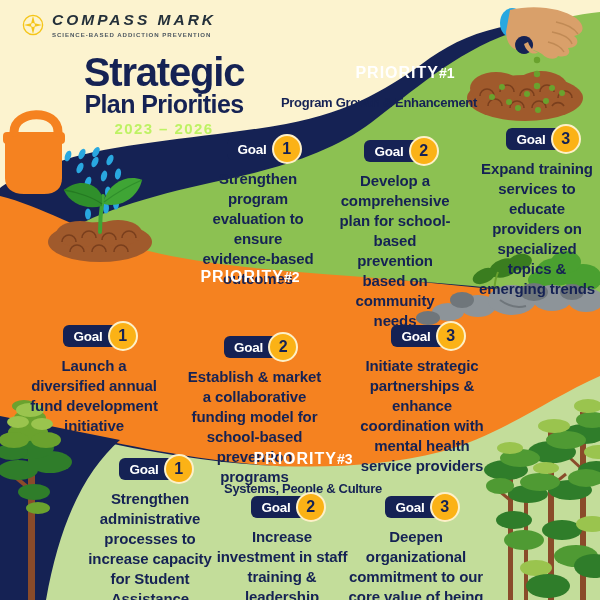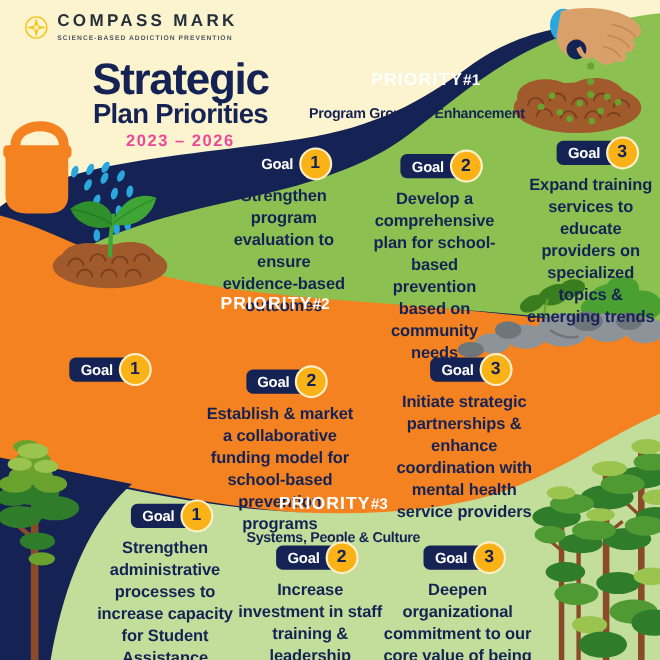--- a/index.html
+++ b/index.html
@@ -24,56 +24,56 @@
 
   
   #logo {
     left:22px; top:12px;
     display:flex; align-items:center; gap:8px;
   }
   #logo .star { width:22px; height:22px; display:block; }
   #logo .words { display:flex; flex-direction:column; }
   #logo .brand {
     font-size:15.5px; font-weight:bold; letter-spacing:3.0px;
-    color:#24303a; line-height:1.05;
+    color:#24303a; line-height:1.05;font-style:italic;
   }
   #logo .tag {
     font-size:6.1px; font-weight:bold; letter-spacing:0.95px;
     color:#4c5760; margin-top:3px;
   }
 
   
   #title-main {
     left:44px; top:52px; width:240px; text-align:center;
     font-size:40px; font-weight:bold; color:#152254;
     letter-spacing:-1.2px; line-height:1;
   }
   #title-sub {
     left:44px; top:92px; width:240px; text-align:center;
     font-size:25px; font-weight:bold; color:#152254;
     letter-spacing:-0.6px; line-height:1;
   }
   #title-years {
     left:44px; top:120px; width:240px; text-align:center;
-    font-size:15px; font-weight:bold; color:#ec4899;
+    font-size:15px; font-weight:bold; color:#bef264;
     letter-spacing:1.4px;
   }
 
   
   .pri-label {
     font-size:16px; font-weight:bold; color:#ffffff;
     letter-spacing:1.0px; text-align:center;
   }
   .pri-label .hash { font-size:14px; letter-spacing:0; }
   .pri-title {
     font-size:13px; font-weight:bold; color:#152254;
     text-align:center; line-height:1.14; letter-spacing:-0.3px;margin-top:12px;
   }
 
-  #p1-label { left:262px; top:64px; width:250px; }
+  #p1-label { left:280px; top:64px; width:250px; }
   #p1-title { left:254px; top:84px; width:250px; }
 
   #p2-label { left:85px; top:268px; width:330px; }
   #p2-title { left:40px; top:288px; width:420px; }
 
   #p3-label { left:178px; top:450px; width:250px; }
   #p3-title { left:168px; top:470px; width:270px; }
 
   
   .goal { position:absolute; }
@@ -440,20 +440,21 @@
     <span>PRIORITY</span><span class="hash">#2</span>
   </div>
 
   <div class="goal" id="g2-1">
     <div class="goal-badge-wrap">
         <div class="goal-badge">
       <span class="gl">Goal</span>
       <span class="gnum">1</span>
     </div>
       </div>
+    <div class="goal-text">Launch a diversified annual fund development initiative</div>
   </div>
 
   <div class="goal" id="g2-2">
     <div class="goal-badge-wrap">
         <div class="goal-badge">
       <span class="gl">Goal</span>
       <span class="gnum">2</span>
     </div>
       </div>
     <div class="goal-text">Establish &amp; market a collaborative funding model for school-based prevention programs</div>

